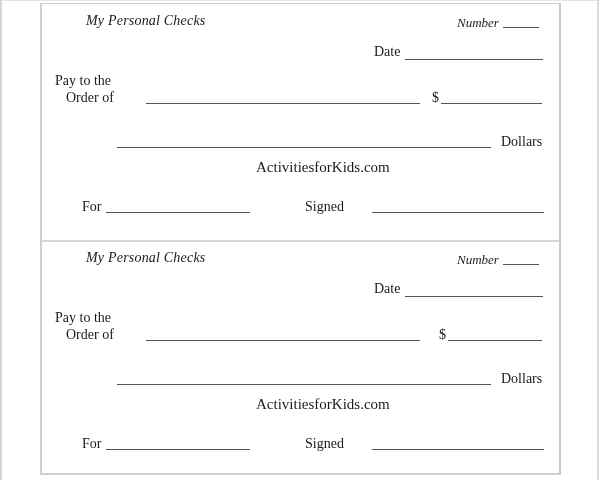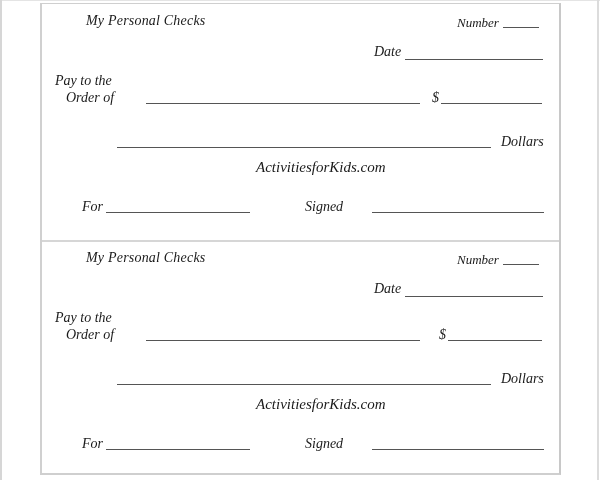--- a/index.html
+++ b/index.html
@@ -48,21 +48,21 @@
     }
     .check {
       position: absolute;
       left: 0;
       width: 100%;
       height: 236px;
     }
     .check-1 { top: 0; }
     .check-2 { top: 236px; border-top: 2px solid #d6d6d6; }
 
-    .abs { position: absolute; white-space: nowrap; font-style: italic; }
+    .abs { position: absolute; white-space: nowrap; }
     .title {
       font-style: italic;
       font-size: 14px;
       letter-spacing: 0.2px;
     }
     .number-label {
       font-style: italic;
       font-size: 13px;
     }
     .label { font-size: 14px; }

